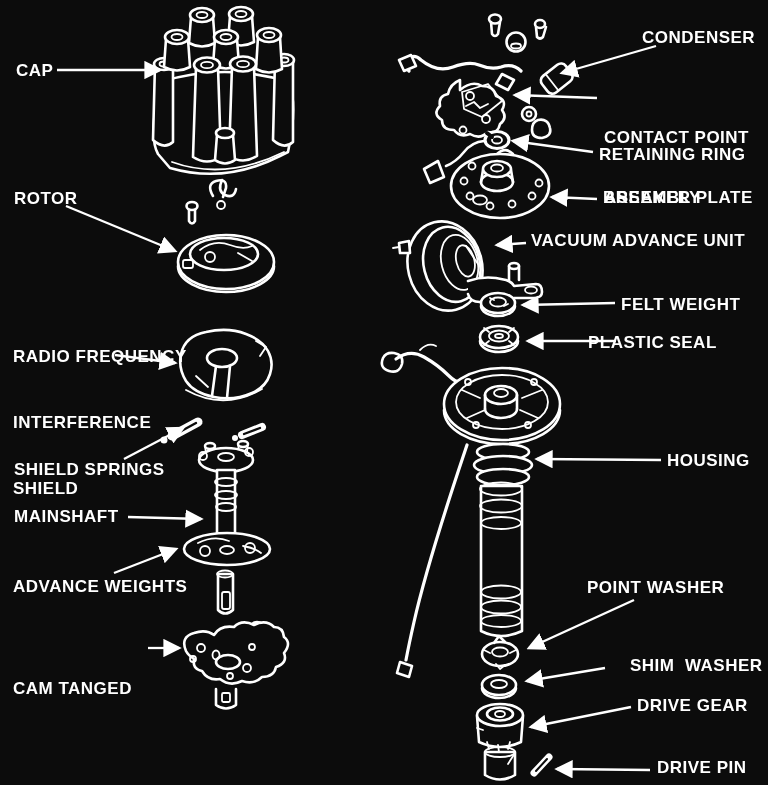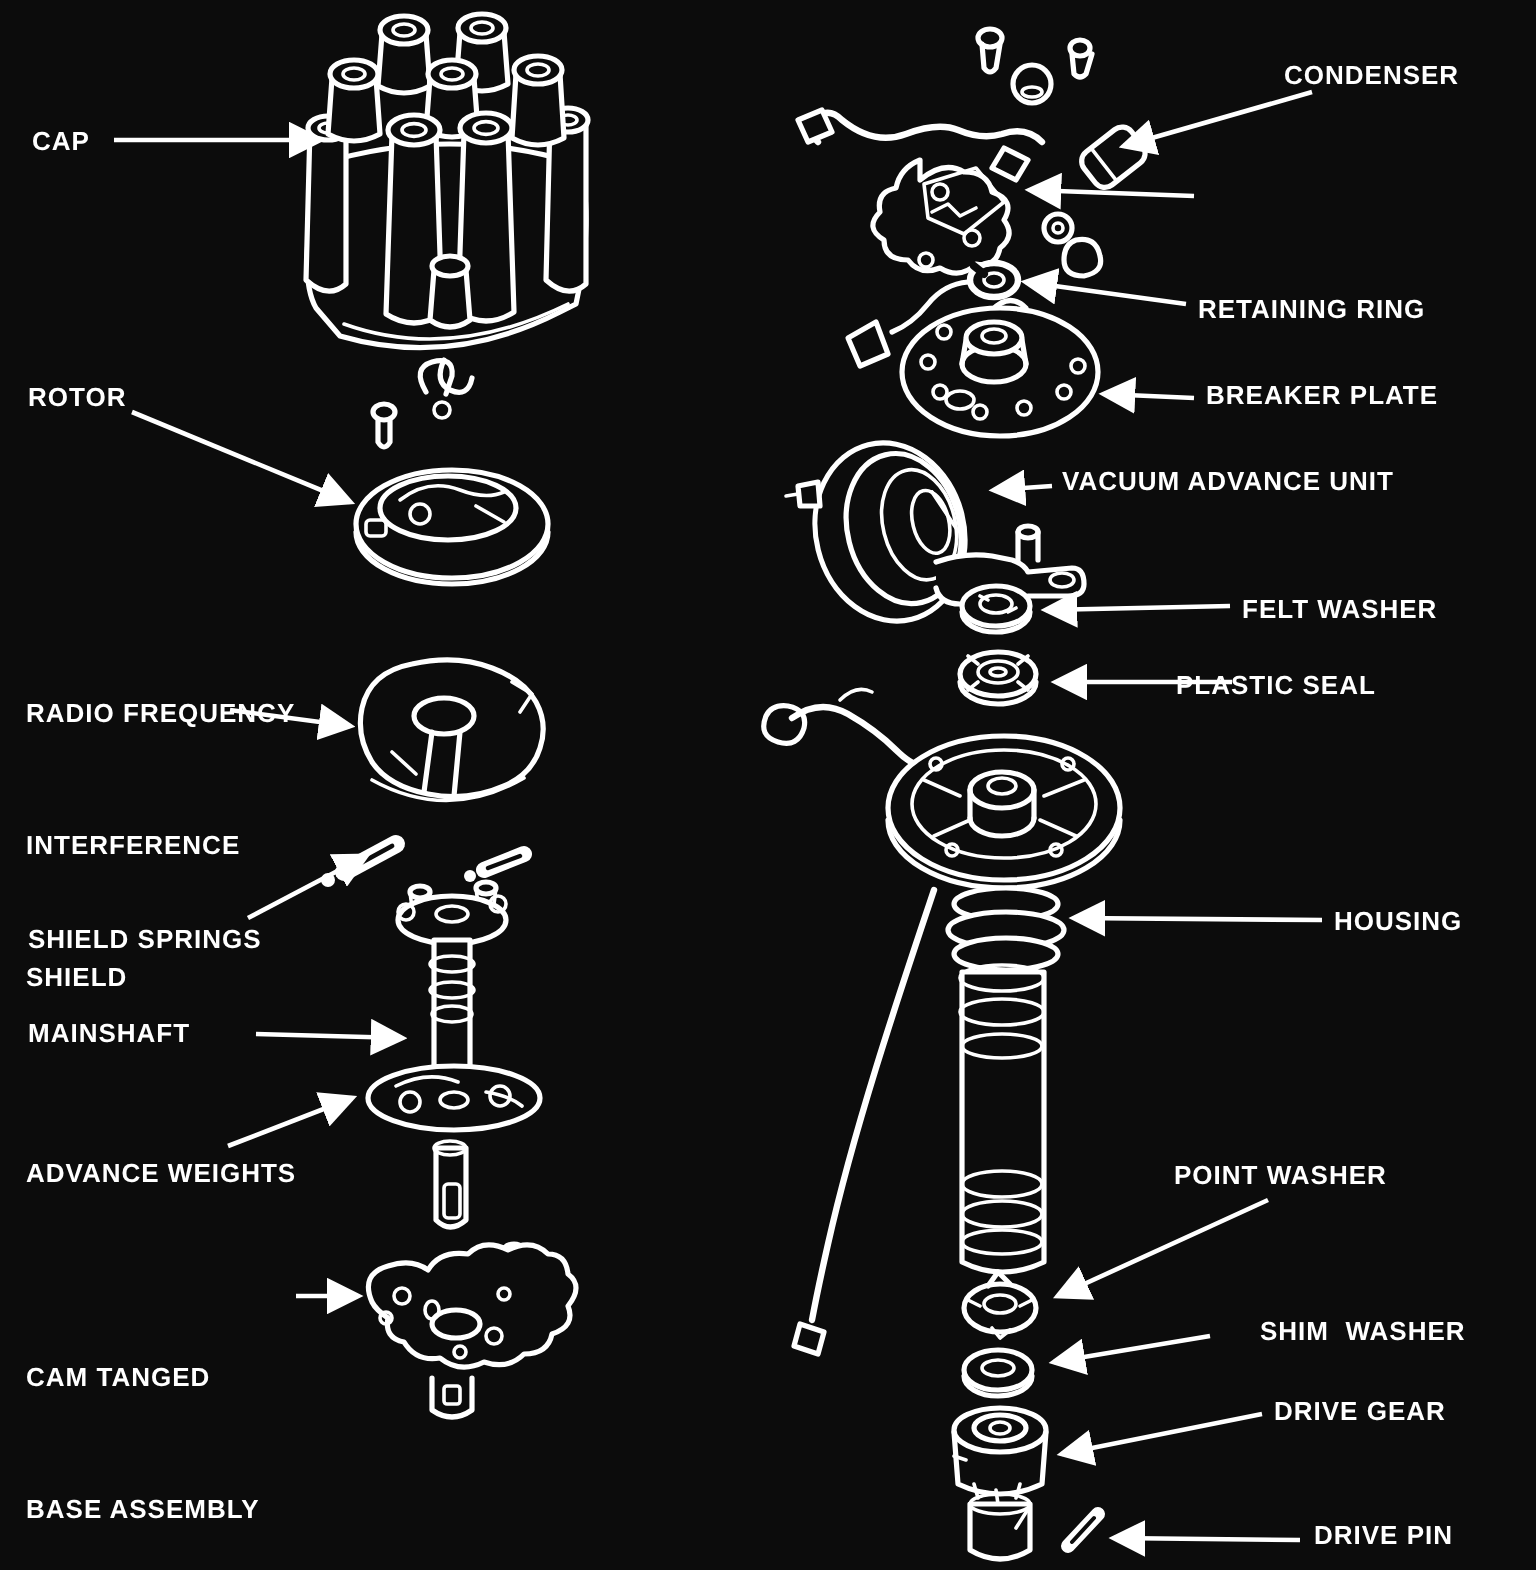--- a/index.html
+++ b/index.html
@@ -1,19 +1,19 @@
 <!DOCTYPE html>
 <html><head>
 <meta charset="utf-8">
 <style>
   html,body{margin:0;padding:0;background:#000;}
   .canvas{position:relative;width:768px;height:785px;background:#0c0c0c;overflow:hidden;
           font-family:"Liberation Sans", sans-serif;}
   .canvas svg{position:absolute;left:0;top:0;}
-  .lbl{position:absolute;color:#ffffff;font-weight:bold;font-size:13px;letter-spacing:.5px;
+  .lbl{position:absolute;color:#ffffff;font-weight:bold;font-size:17px;letter-spacing:.5px;
        line-height:22px;white-space:pre;}
   .lh20{line-height:20px;}
   
   .o{stroke:#ffffff;stroke-width:2.6;fill:none;stroke-linecap:round;stroke-linejoin:round;}
   .f{stroke:#ffffff;stroke-width:2.6;fill:#0c0c0c;stroke-linecap:round;stroke-linejoin:round;}
   .w{fill:#ffffff;stroke:none;}
   .b{stroke:#0c0c0c;fill:none;stroke-linecap:round;}
   .thin{stroke-width:1.8;}
   .thick{stroke-width:3.2;}
   .arrow{stroke:#ffffff;stroke-width:2.3;fill:none;marker-end:url(#ah);}
@@ -322,27 +322,30 @@
   <div class="lbl" style="left:13px;top:302px">
     <div>RADIO FREQUENCY</div>
     <div>INTERFERENCE</div>
     <div>SHIELD</div>
   </div>
   <div class="lbl" style="left:14px;top:459px">SHIELD SPRINGS</div>
   <div class="lbl" style="left:14px;top:506px">MAINSHAFT</div>
   <div class="lbl" style="left:13px;top:576px">ADVANCE WEIGHTS</div>
   <div class="lbl" style="left:13px;top:634px">
     <div>CAM TANGED</div>
-    <div>BASE ASSEMBLY</div>
   </div>
   <div class="lbl" style="left:642px;top:27px">CONDENSER</div>
+  <div class="lbl lh20" style="left:604px;top:88px">
+    <div>CONTACT POINT</div>
+    <div>ASSEMBLY</div>
+  </div>
   <div class="lbl" style="left:599px;top:144px">RETAINING RING</div>
   <div class="lbl" style="left:603px;top:187px">BREAKER PLATE</div>
   <div class="lbl" style="left:531px;top:230px">VACUUM ADVANCE UNIT</div>
-  <div class="lbl" style="left:621px;top:294px">FELT WASHER</div>
+  <div class="lbl" style="left:621px;top:294px">FELT WEIGHT</div>
   <div class="lbl" style="left:588px;top:332px">PLASTIC SEAL</div>
   <div class="lbl" style="left:667px;top:450px">HOUSING</div>
   <div class="lbl" style="left:587px;top:577px">POINT WASHER</div>
   <div class="lbl" style="left:630px;top:655px">SHIM  WASHER</div>
   <div class="lbl" style="left:637px;top:695px">DRIVE GEAR</div>
   <div class="lbl" style="left:657px;top:757px">DRIVE PIN</div>
 
 </div>
 
 </body></html>

